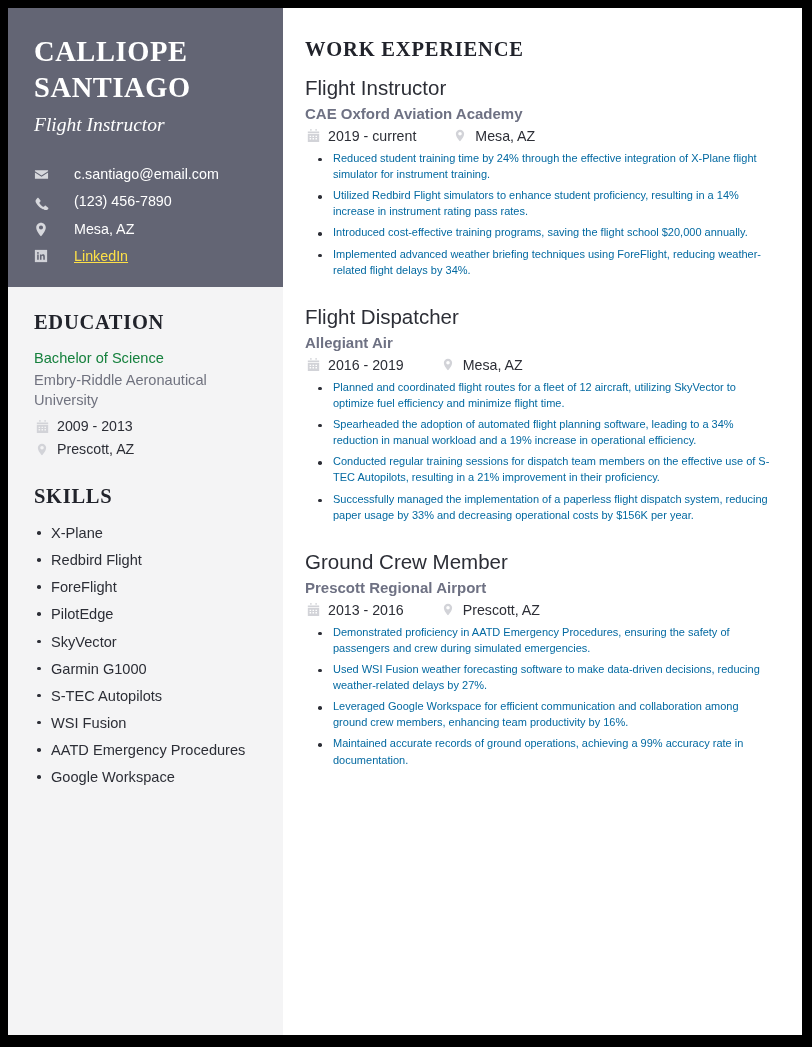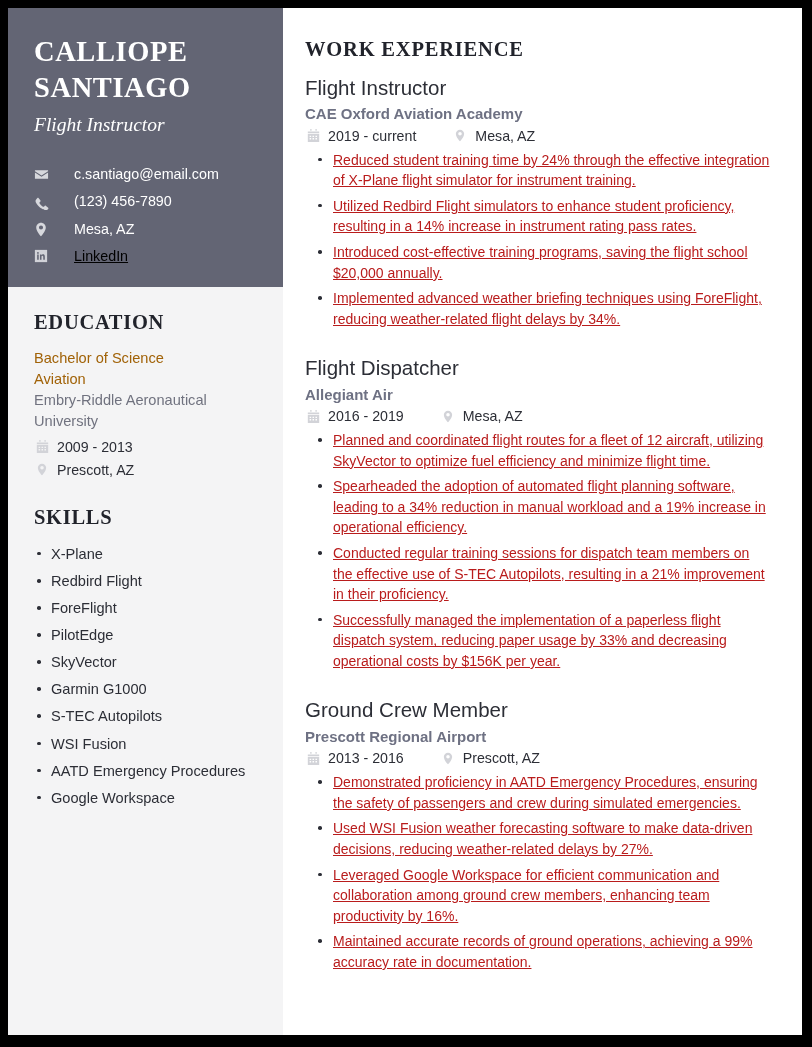--- a/index.html
+++ b/index.html
@@ -87,21 +87,21 @@
     flex: 0 0 17px;
     margin-right: 8px;
     display: inline-flex;
     align-items: center;
     justify-content: flex-start;
     color: #d7d8dd;
   }
   .contact-icon svg { display: block; }
   .contact-text { white-space: nowrap; }
   .contact-link {
-    color: #000000;
+    color: #fde047;
     text-decoration: underline;
     white-space: nowrap;
   }
 
   .sidebar-body {
     padding: 24px 26px 26px 26px;
     box-sizing: border-box;
   }
 
   .side-section { margin-bottom: 28px; }
@@ -111,21 +111,21 @@
     font-family: "Liberation Serif", serif;
     font-weight: bold;
     font-size: 20.5px;
     letter-spacing: 0.7px;
     color: #21232b;
     margin: 0 0 14px 0;
   }
 
   .edu-degree, .edu-field {
     font-size: 14.6px;
-    color: #a16207;
+    color: #15803d;
     line-height: 1.42;
   }
   .edu-school {
     font-size: 14.6px;
     color: #70727f;
     line-height: 1.42;
     margin-top: 1px;
   }
   .meta-row {
     display: flex;
@@ -214,25 +214,24 @@
   .job-meta .meta-row + .meta-row { margin-left: 36px; }
 
   .bullets {
     list-style: none;
     margin: 0;
     padding: 0;
   }
   .bullets li {
     position: relative;
     padding-left: 28px;
-    font-size: 14px;
-    color: #b91c1c;
+    font-size: 11px;
+    color: #0369a1;
     line-height: 1.47;
     margin-bottom: 5px;
-    text-decoration: underline;
   }
   .bullets li:before {
     content: "";
     position: absolute;
     left: 13px;
     top: 8px;
     width: 3.6px;
     height: 3.6px;
     border-radius: 50%;
     background: #2c2e36;
@@ -288,21 +287,20 @@
             <a class="contact-link" href="#">LinkedIn</a>
           </li>
         </ul>
       </div>
 
       <div class="sidebar-body">
 
         <section class="side-section">
           <h2 class="side-heading">EDUCATION</h2>
           <div class="edu-degree">Bachelor of Science</div>
-          <div class="edu-field">Aviation</div>
           <div class="edu-school">Embry-Riddle Aeronautical University</div>
           <div class="meta-row">
             <span class="meta-icon">
               <svg width="13" height="13" viewBox="0 0 16 16" fill="currentColor" aria-hidden="true">
                 <path d="M4 0h1.6v2H4zM10.4 0H12v2h-1.6zM1 3h14v2.2H1zM1 6.2h14V16H1zm2.2 2v1.6h1.9V8.2zm3.6 0v1.6h1.9V8.2zm3.6 0v1.6h1.9V8.2zM3.2 11.2v1.6h1.9v-1.6zm3.6 0v1.6h1.9v-1.6zm3.6 0v1.6h1.9v-1.6z"></path>
               </svg>
             </span>
             <span>2009 - 2013</span>
           </div>
           <div class="meta-row">

